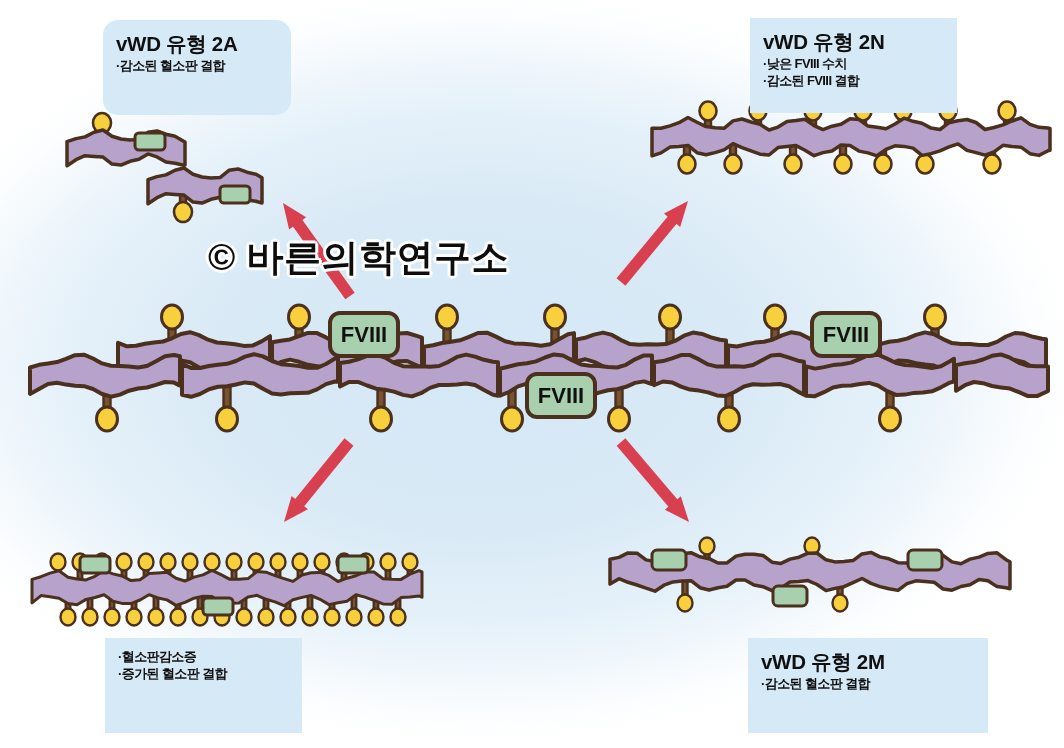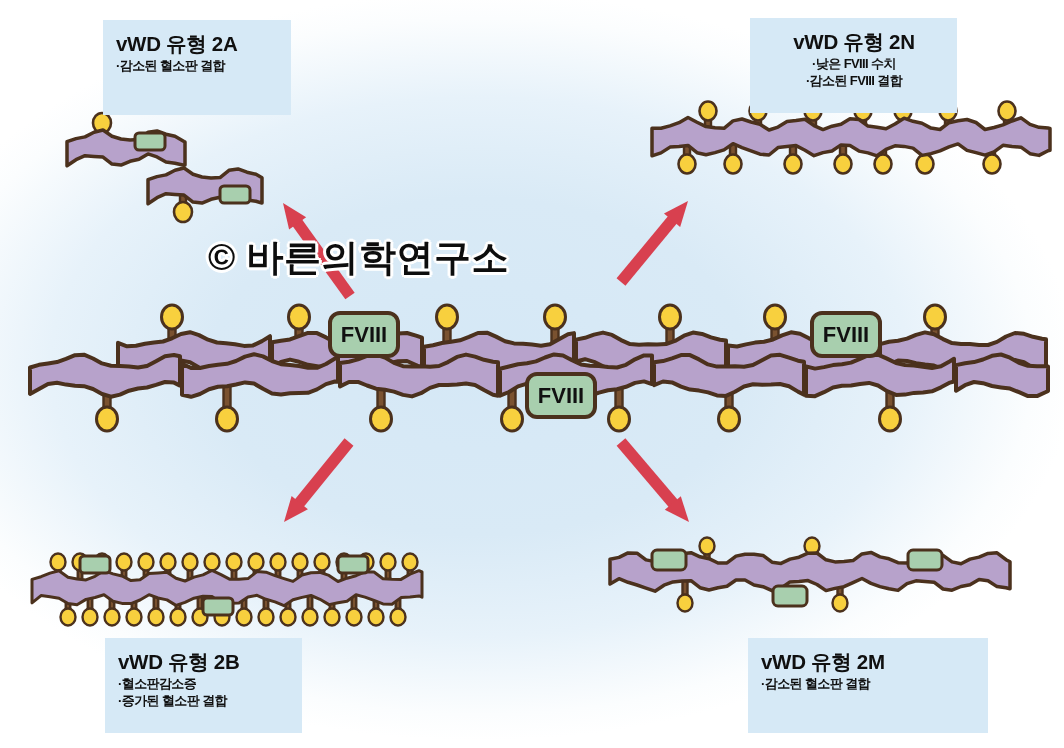--- a/index.html
+++ b/index.html
@@ -31,22 +31,22 @@
     white-space:nowrap;
   }
   .watermark{
     position:absolute;left:208px;top:233px;
     font-size:37px;font-weight:700;color:#0d0d0d;letter-spacing:0.5px;
     text-shadow:
       -2px -2px 0 #fff, 2px -2px 0 #fff, -2px 2px 0 #fff, 2px 2px 0 #fff,
       -3px 0 0 #fff, 3px 0 0 #fff, 0 -3px 0 #fff, 0 3px 0 #fff;
     white-space:nowrap;
   }
-  #box-2a{left:103px;top:20px;width:188px;min-height:95px;}
-  #box-2n{left:750px;top:18px;width:207px;min-height:95px;text-align:center;}
+  #box-2a{left:103px;top:20px;width:188px;min-height:95px;border-radius:15px;}
+  #box-2n{left:750px;top:18px;width:207px;min-height:95px;}
   #box-2b{left:105px;top:638px;width:197px;min-height:95px;}
   #box-2m{left:748px;top:638px;width:240px;min-height:95px;}
 </style>
 </head>
 <body>
 
 <div class="stage">
 
   <svg class="diagram" id="diagram" width="1064" height="748" viewBox="0 0 1064 748">
       <g>
@@ -250,21 +250,20 @@
     <div class="line">·감소된 혈소판 결합</div>
   </div>
 
   <div class="label-box" id="box-2n">
     <div class="title">vWD 유형 2N</div>
     <div class="line">·낮은 FVIII 수치</div>
     <div class="line">·감소된 FVIII 결합</div>
   </div>
 
   <div class="label-box" id="box-2b">
-    <div class="title">vWD 유형 2B</div>
     <div class="line">·혈소판감소증</div>
     <div class="line">·증가된 혈소판 결합</div>
   </div>
 
   <div class="label-box" id="box-2m">
     <div class="title">vWD 유형 2M</div>
     <div class="line">·감소된 혈소판 결합</div>
   </div>
 
   <div class="watermark">© 바른의학연구소</div>

